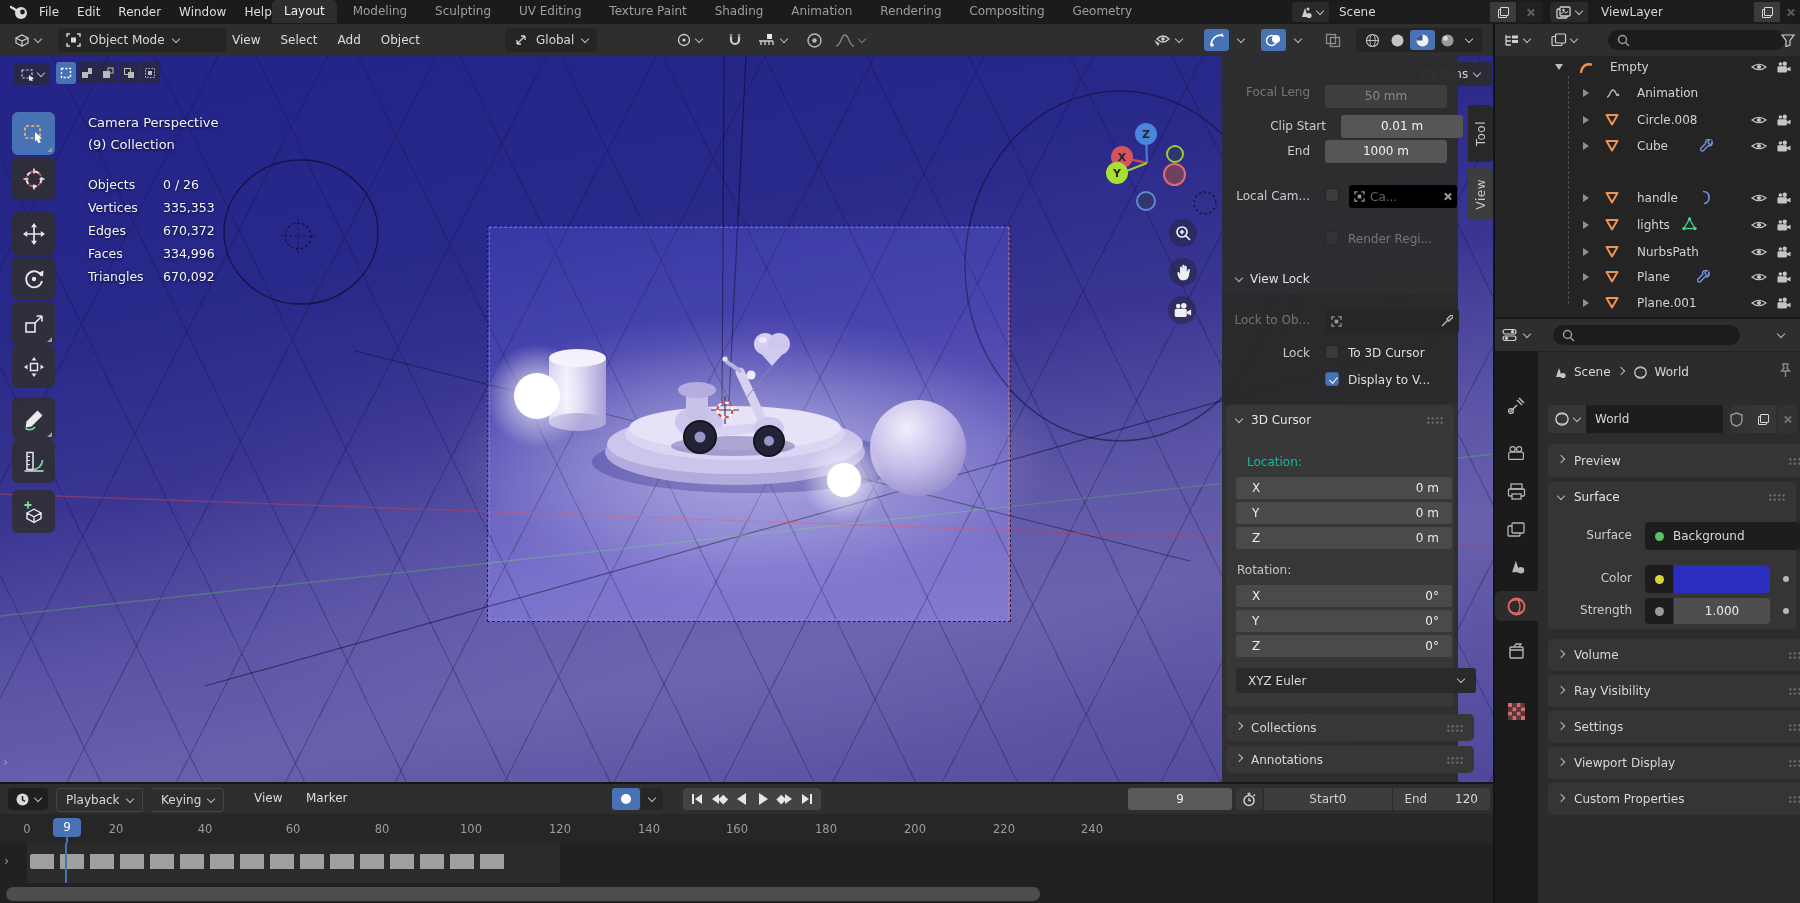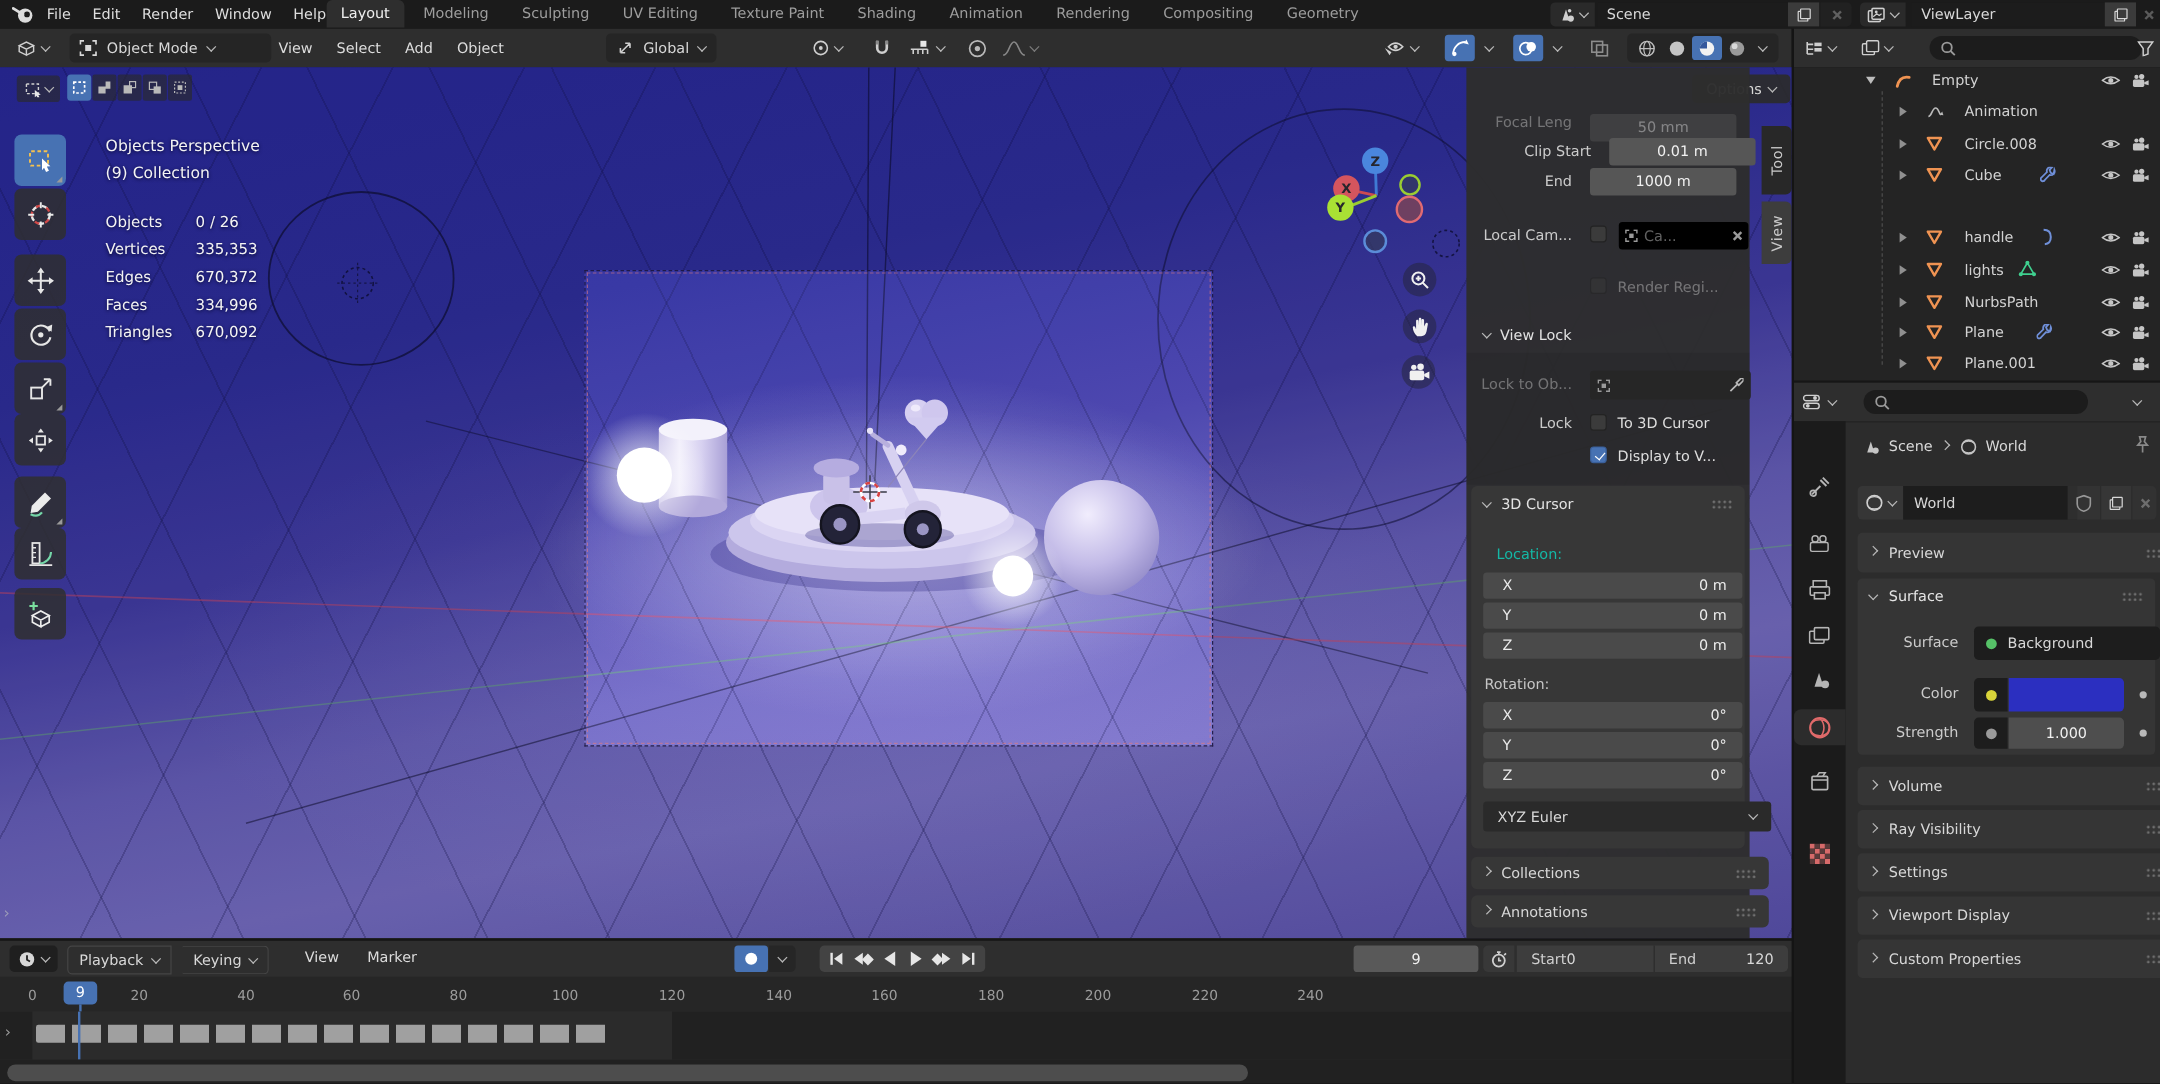--- a/index.html
+++ b/index.html
@@ -410,21 +410,21 @@
             <rect x="4" y="4" width="4" height="4" fill="#b9b9b9"></rect>
           </svg>
       </div>
     </div>
     <div class="abs f" style="left:1410px;top:6px;width:82px;height:24px;background:rgba(43,43,43,.92);border-radius:4px;justify-content:center">
       <span>Options</span>
         <span class="cv" style="margin-left:6px"></span>
     </div>
 
     <div>
-      <span class="statlbl" style="top:59px;font-size:13px">Objects Perspective</span>
+      <span class="statlbl" style="top:59px;font-size:13px">Camera Perspective</span>
       <span class="statlbl" style="top:81px;font-size:13px">(9) Collection</span>
       <span class="statlbl" style="top:121px">Objects</span>
         <span class="statval" style="top:121px">0 / 26</span>
       <span class="statlbl" style="top:144px">Vertices</span>
         <span class="statval" style="top:144px">335,353</span>
       <span class="statlbl" style="top:167px">Edges</span>
         <span class="statval" style="top:167px">670,372</span>
       <span class="statlbl" style="top:190px">Faces</span>
         <span class="statval" style="top:190px">334,996</span>
       <span class="statlbl" style="top:213px">Triangles</span>
@@ -528,21 +528,21 @@
           <rect x="2" y="7.5" width="14" height="9.5" rx="2" fill="#f0f0f0"></rect>
           <path d="M16 11 l5-2.5 v7 L16 13z" fill="#f0f0f0"></path>
         </svg>
       </div>
     </div>
 
     <div class="abs" style="left:3px;top:698px;color:#9a9ab8;font-size:13px">›</div>
 
     <div class="abs" style="left:1222px;top:0;width:236px;height:726px;background:rgba(45,45,45,.97)">
 
-      <div class="abs dimt" style="top:39px;left:0;width:192px;height:23px">
+      <div class="abs dimt" style="top:29px;left:0;width:192px;height:23px">
         <span class="nlab">Focal Leng</span>
         <div class="abs nfield" style="left:103px;top:0;width:122px;height:23px"><span>50 mm</span></div>
       </div>
       <div class="abs" style="top:59px;left:16px;width:188px;height:23px">
         <span class="nlab" style="top:4px">Clip Start</span>
         <div class="abs nfield" style="left:103px;top:0;width:122px;height:23px"><span>0.01 m</span></div>
       </div>
       <div class="abs" style="top:84px;left:0;width:236px;height:23px">
         <span class="nlab" style="top:4px">End</span>
         <div class="abs nfield" style="left:103px;top:0;width:122px;height:23px"><span>1000 m</span></div>
@@ -1069,21 +1069,21 @@
       <div class="abs nfield" style="left:1128px;top:4px;width:104px;height:22px;line-height:22px;background:#595959">
         <span>9</span>
       </div>
       <div class="abs f" style="left:1236px;top:4px;width:26px;height:22px;background:#383838;border-radius:4px 0 0 4px;justify-content:center">
         <svg width="14" height="15" viewBox="0 0 14 15">
           <circle cx="7" cy="8.5" r="5" fill="none" stroke="#cfcfcf" stroke-width="1.5"></circle>
           <path d="M5.5 1.5 h3 M7 1.5 v2 M11.5 4 l1.5-1.5 M7 6 v2.5 h2" stroke="#cfcfcf" stroke-width="1.4" fill="none"></path>
         </svg>
       </div>
       <div class="abs f" style="left:1264px;top:4px;width:226px;height:22px;background:#3d3d3d;border-radius:0 4px 4px 0">
-        <div class="f" style="width:108px;padding:0 12px;justify-content:flex-start">
+        <div class="f" style="width:108px;padding:0 26px;justify-content:center">
           <span style="color:#cfcfcf">Start</span>
           <span>0</span>
         </div>
         <div style="width:1px;height:22px;background:#2b2b2b"></div>
         <div class="f" style="width:105px;padding:0 12px;justify-content:space-between">
           <span style="color:#cfcfcf">End</span>
           <span>120</span>
         </div>
       </div>
     </div>

